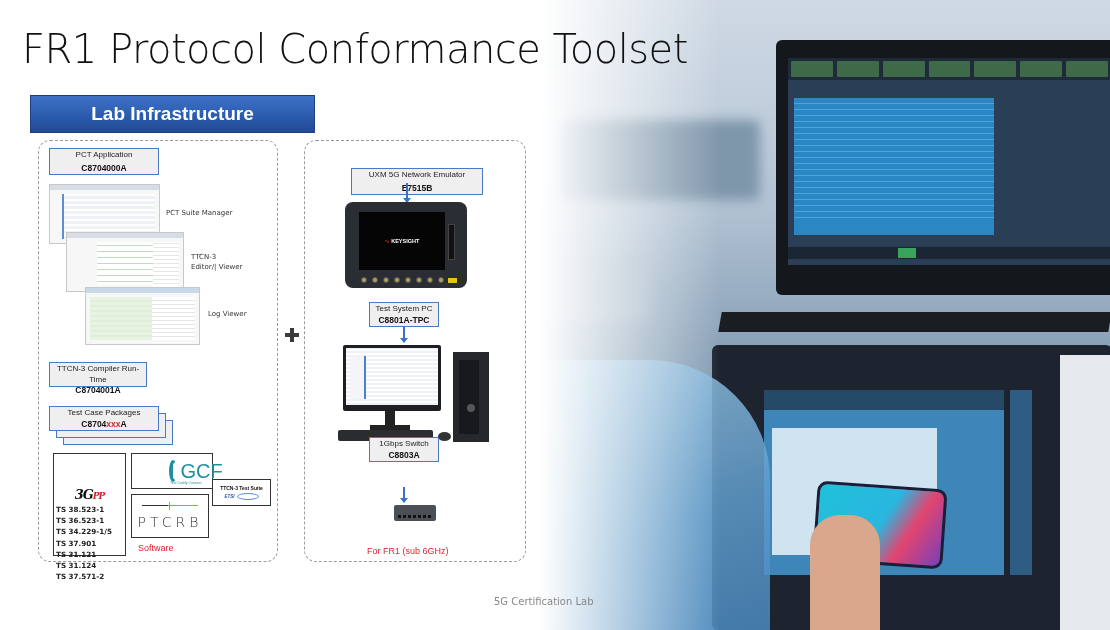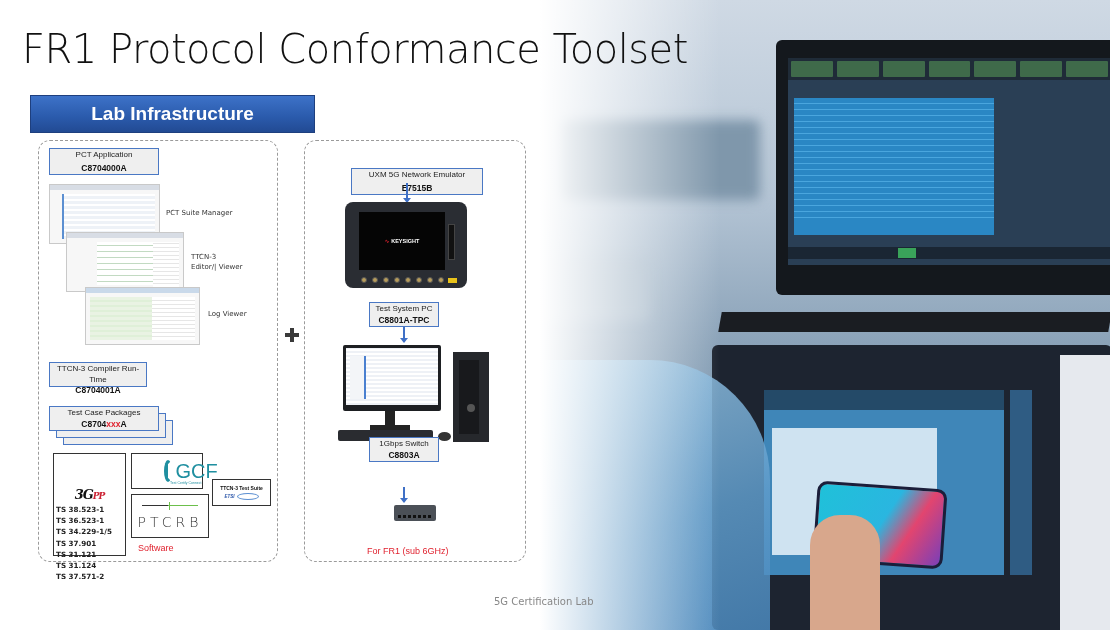--- a/index.html
+++ b/index.html
@@ -75,21 +75,21 @@
 
   .stack { position: absolute; z-index: 6; }
   .stack .card { position: absolute; width: 110px; height: 25px; background: #efefef; border: 1.5px solid #4a78c4; }
 
   .box3gpp { position: absolute; left: 53px; top: 453px; width: 73px; height: 103px; border: 1px solid #333; background: #fff; z-index: 6; padding: 2px 2px; }
   .box3gpp .logo { font-family: "DejaVu Serif", serif; font-weight: bold; font-style: italic; font-size: 13px; text-align: center; color: #111; letter-spacing: -1px; height: 17px; margin-top: 31px; }
   .box3gpp .logo span { color: #c23; font-size: 9px; }
   .box3gpp .spec { font-size: 7.2px; font-weight: bold; color: #222; line-height: 11.2px; white-space: nowrap; font-family: "DejaVu Sans", sans-serif; }
 
   .logobox { position: absolute; border: 1px solid #333; background: #fff; z-index: 6; display: flex; align-items: center; justify-content: center; }
-  .gcf { left: 131px; top: 453px; width: 72px; height: 36px; padding-left: 48px; }
+  .gcf { left: 131px; top: 453px; width: 82px; height: 36px; padding-left: 48px; }
   .gcf .ring { width: 22px; height: 22px; border-radius: 50%; border: 4px solid #1f8fa0; border-right-color: transparent; margin-right: 3px; }
   .gcf .txt { font-size: 20px; color: #1f8fa0; font-weight: 500; letter-spacing: 0px; }
   .gcf .sub { position: absolute; bottom: 3px; left: 38px; font-size: 3.5px; color: #1f8fa0; }
   .ptcrb { left: 131px; top: 494px; width: 78px; height: 44px; flex-direction: column; }
   .ptcrb .line { width: 56px; height: 8px; position: relative; margin-bottom: 4px; }
   .ptcrb .line::before { content: ""; position: absolute; left: 0; top: 3px; width: 26px; height: 1px; background: #333; }
   .ptcrb .line::after { content: ""; position: absolute; left: 26px; top: 3px; width: 30px; height: 1px; background: #6cbf4b; }
   .ptcrb .tick { position: absolute; left: 27px; top: 0; width: 1px; height: 8px; background: #6cbf4b; }
   .ptcrb .txt { font-size: 14px; letter-spacing: 4px; color: #333; font-weight: 300; font-family: "DejaVu Sans", sans-serif; }
   .ttcn-suite { left: 212px; top: 479px; width: 59px; height: 27px; flex-direction: column; }

